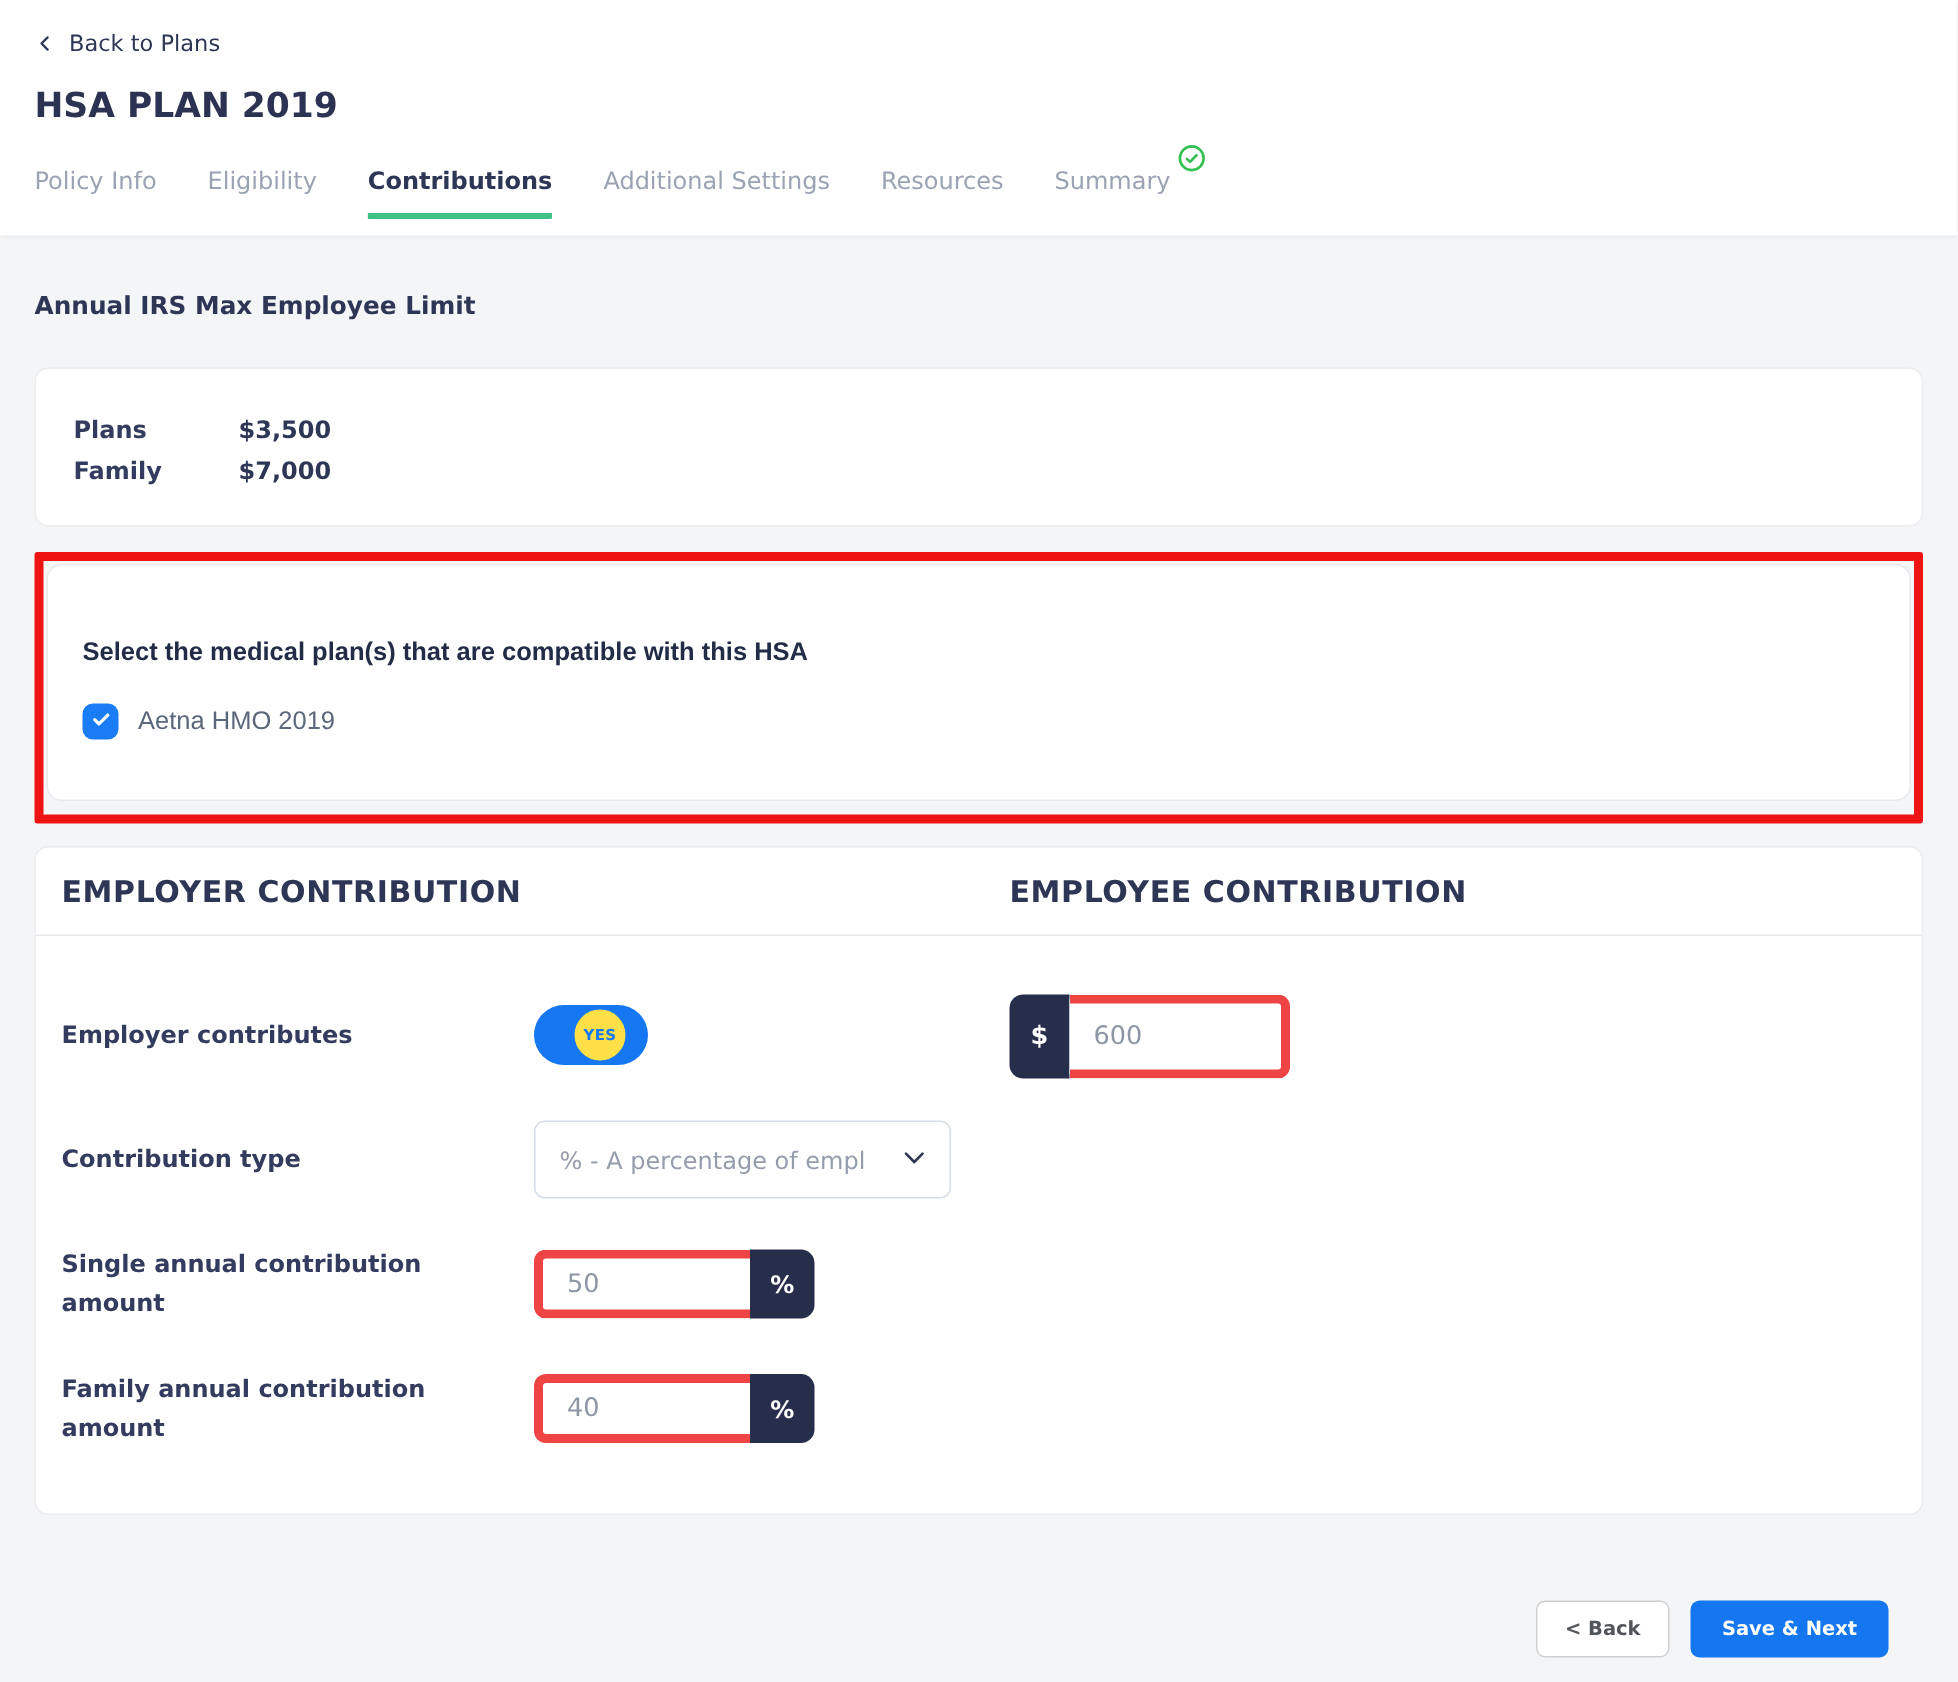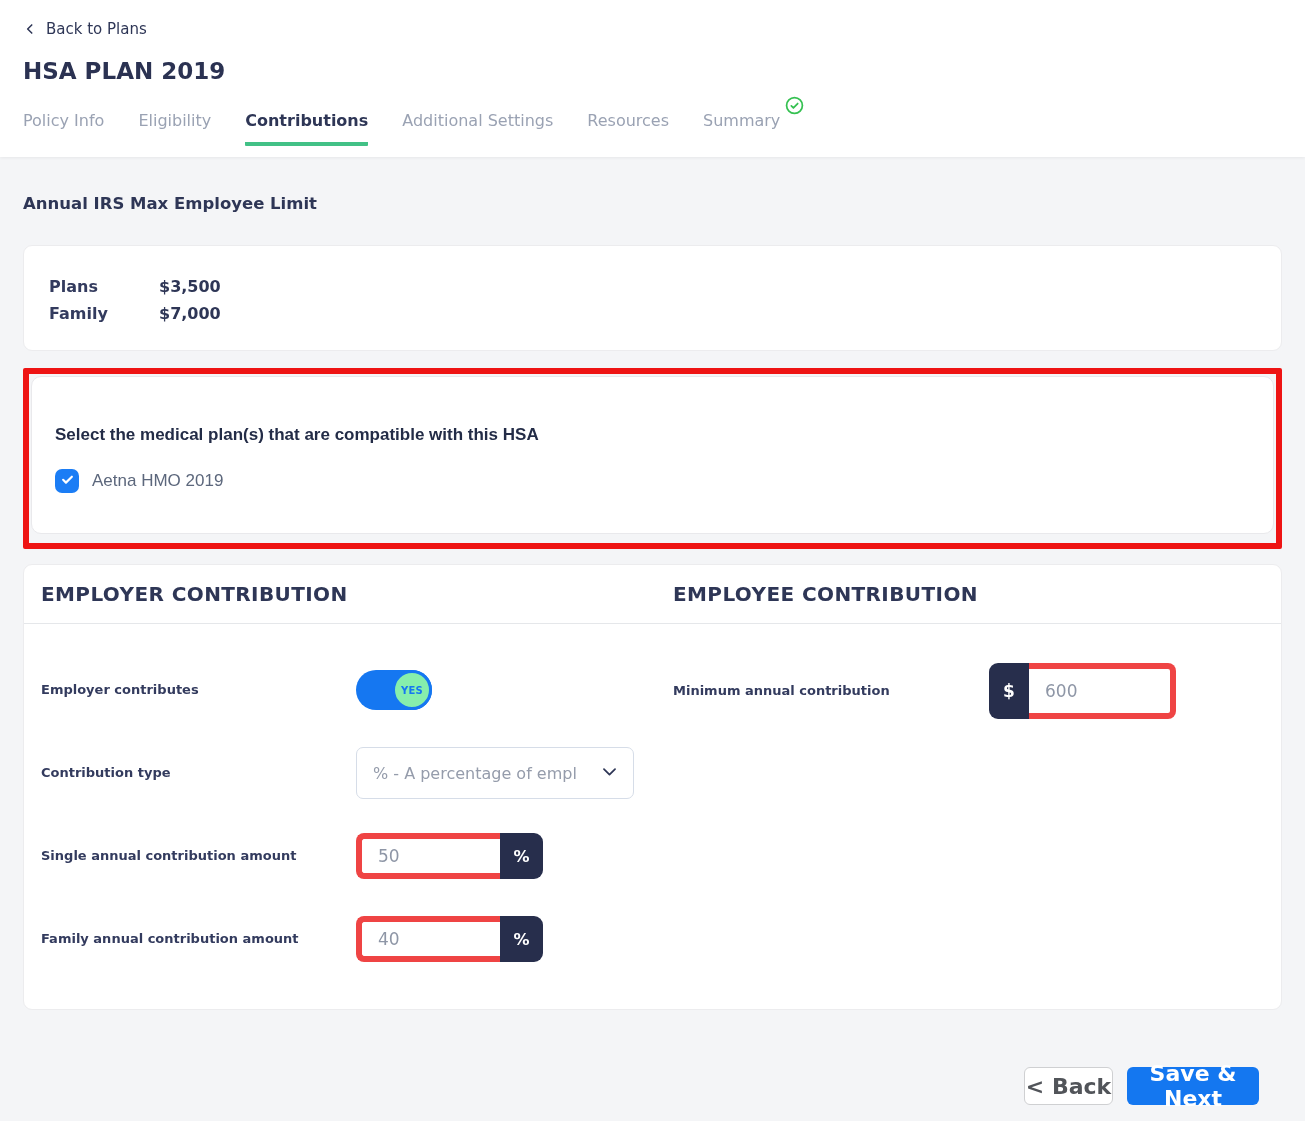--- a/index.html
+++ b/index.html
@@ -45,28 +45,28 @@
   .plan-label { margin-left:13px; font-size:17px; color:#5c677c; font-family:"Liberation Sans",sans-serif; }
   
   .contrib-card { margin-top:15px; }
   .contrib-headers { display:grid; grid-template-columns:632px 1fr; padding:0 17px;
                      border-bottom:1px solid #e5e7ea; }
   .col-heading { font-size:20px; font-weight:700; color:#2e3656; letter-spacing:0.4px;
                  line-height:58px; white-space:nowrap; }
   .contrib-body { display:grid; grid-template-columns:632px 1fr; padding:39px 17px 43px; }
   .form-row { display:flex; align-items:center; min-height:54px; margin-bottom:29px; }
   .form-row:last-child { margin-bottom:0; }
-  .form-label { width:315px; font-size:13px; font-weight:600; color:#333b5e; line-height:26px;
+  .form-label { width:315px; font-size:16px; font-weight:600; color:#333b5e; line-height:26px;
                 padding-right:30px; }
   .form-label.right-col { width:316px; }
   
   .toggle { position:relative; width:76px; height:40px; background:#1577f1; border-radius:20px;
             cursor:pointer; flex:none; }
-  .toggle-knob { position:absolute; top:0; right:0; width:40px; height:40px; border-radius:50%;
-                 background:#86efac; border:3px solid #1577f1; display:flex; align-items:center;
+  .toggle-knob { position:absolute; top:0; right:12px; width:40px; height:40px; border-radius:50%;
+                 background:#fde047; border:3px solid #1577f1; display:flex; align-items:center;
                  justify-content:center; }
   .toggle-knob span { font-size:10px; font-weight:700; color:#1577f1; letter-spacing:0.2px; }
   
   .select { width:278px; height:52px; border:1px solid #d6dde8; border-radius:7px; background:#fff;
             display:flex; align-items:center; padding:0 14px 0 16px; cursor:pointer; }
   .select-value { flex:1; font-size:16px; color:#959cab; white-space:nowrap; overflow:hidden; }
   .select svg { flex:none; margin-left:6px; }
   
   .input-group { display:flex; height:46px; }
   .input-group input { border:6px solid #ef4444; background:#fff; padding:0 16px;
@@ -74,21 +74,21 @@
                        font-family:"DejaVu Sans","Liberation Sans",sans-serif; }
   .pct-group input { width:144px; border-radius:8px 0 0 8px; border-right:none; }
   .addon { background:#272e4c; color:#fff; font-weight:700; display:flex; align-items:center;
            justify-content:center; }
   .addon.right { width:43px; border-radius:0 9px 9px 0; font-size:16px; }
   .addon.left  { width:40px; border-radius:9px 0 0 9px; font-size:17px; }
   .money-group { height:56px; }
   .money-group input { width:147px; border-radius:0 8px 8px 0; border-left:none; }
   
   .footer { display:flex; justify-content:flex-end; gap:14px; margin:57px 23px 0 0; }
-  .btn { height:38px; border-radius:6px; font-size:22px; display:flex; align-items:center;
+  .btn { height:38px; border-radius:6px; font-size:13px; display:flex; align-items:center;
          justify-content:center; cursor:pointer; font-family:"DejaVu Sans","Liberation Sans",sans-serif; }
   .btn-back { width:89px; background:#fff; border:1px solid #cfd0d2; color:#515459; font-weight:600; }
   .btn-save { width:132px; background:#1477f0; border:none; color:#fff; font-weight:700; }
 </style>
 </head>
 <body>
 
 <div class="header">
   <div class="back-link">
     <span>
@@ -189,21 +189,20 @@
           <div class="form-label">Family annual contribution amount</div>
           <div class="input-group pct-group">
             <input type="text" value="40" style="">
             <div class="addon right">%</div>
           </div>
         </div>
       </div>
 
       <div>
         <div class="form-row">
-          <div class="form-label right-col">Minimum annual contribution</div>
           <div class="input-group money-group">
             <div class="addon left">$</div>
             <input type="text" value="600" style="">
           </div>
         </div>
       </div>
 
     </div>
   </div>
 

